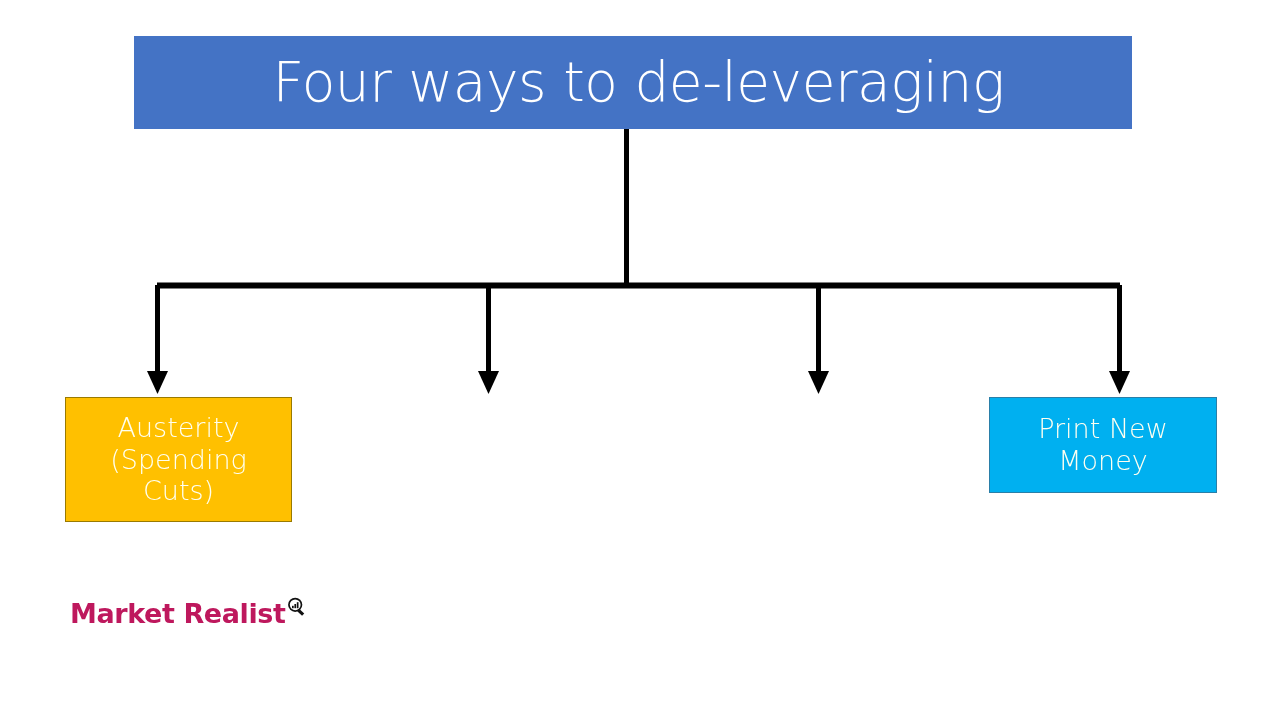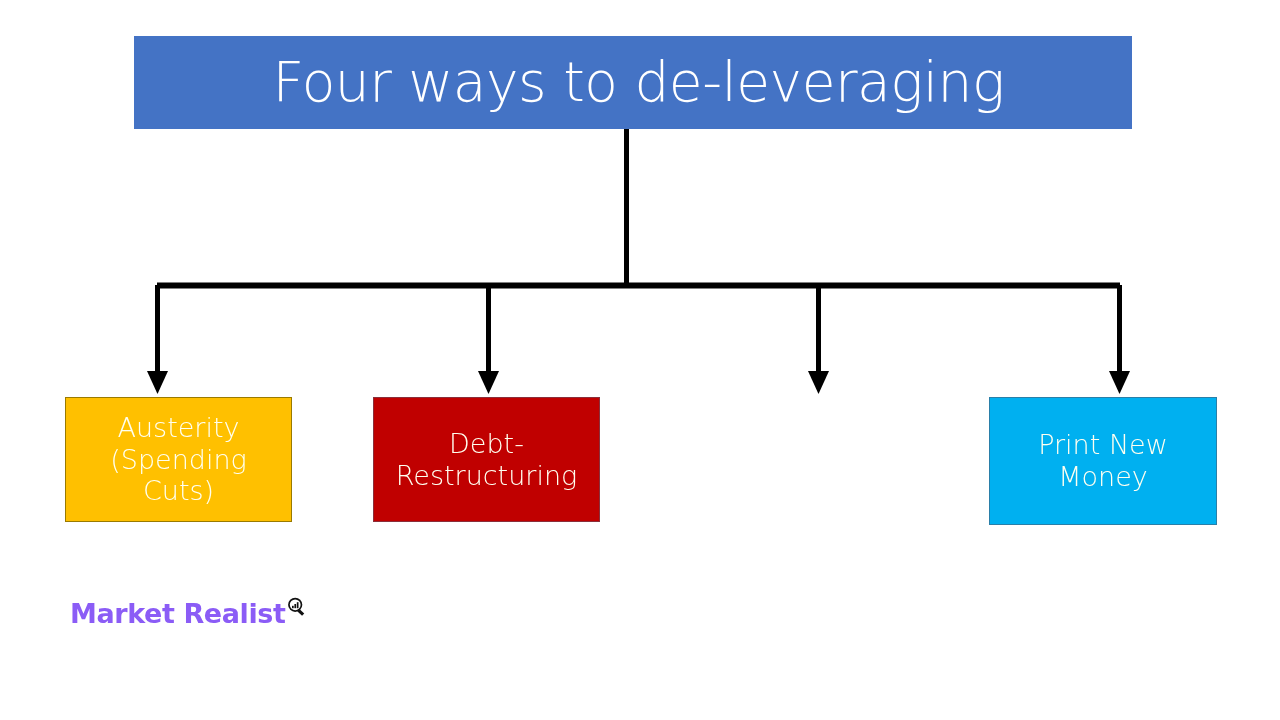--- a/index.html
+++ b/index.html
@@ -84,38 +84,38 @@
     left: 373px; top: 397px;  width: 227px; height: 125px;
     background: #C00000;
     border-color: #8a2f3a;
   }
   .box-redistribution {
     left: 682px; top: 397px;  width: 239px; height: 125px;
     background: #92D050;
     border-color: #5f8a4a;
   }
   .box-print {
-    left: 989px; top: 397px;  width: 228px; height: 128px;
+    left: 989px; top: 397px;  width: 228px; height: 96px;
     background: #00B0F0;
     border-color: #2a7fa8;
   }
 
   
   .brand {
     position: absolute;
     left: 70px;
     top: 600px;
     display: flex;
     align-items: flex-start;
   }
   .brand-word {
     font-family: "DejaVu Sans", "Liberation Sans", sans-serif;
     font-size: 27px;
     font-weight: 700;
-    color: #8b5cf6;
+    color: #be185d;
     letter-spacing: -0.4px;
     line-height: 1;
   }
   .brand-mark {
     margin-left: 1px;
     margin-top: -4px;
     display: block;
   }
 
   
@@ -159,26 +159,20 @@
   </svg>
 
   <div class="leaf-box box-austerity">
     <div class="leaf-label">
       <div>Austerity</div>
       <div>(Spending</div>
       <div>Cuts)</div>
     </div>
   </div>
 
-  <div class="leaf-box box-debt">
-    <div class="leaf-label">
-      <div>Debt-</div>
-      <div>Restructuring</div>
-    </div>
-  </div>
 
 
   <div class="leaf-box box-print">
     <div class="leaf-label">
       <div>Print New</div>
       <div>Money</div>
     </div>
   </div>
 
   <div class="brand">

